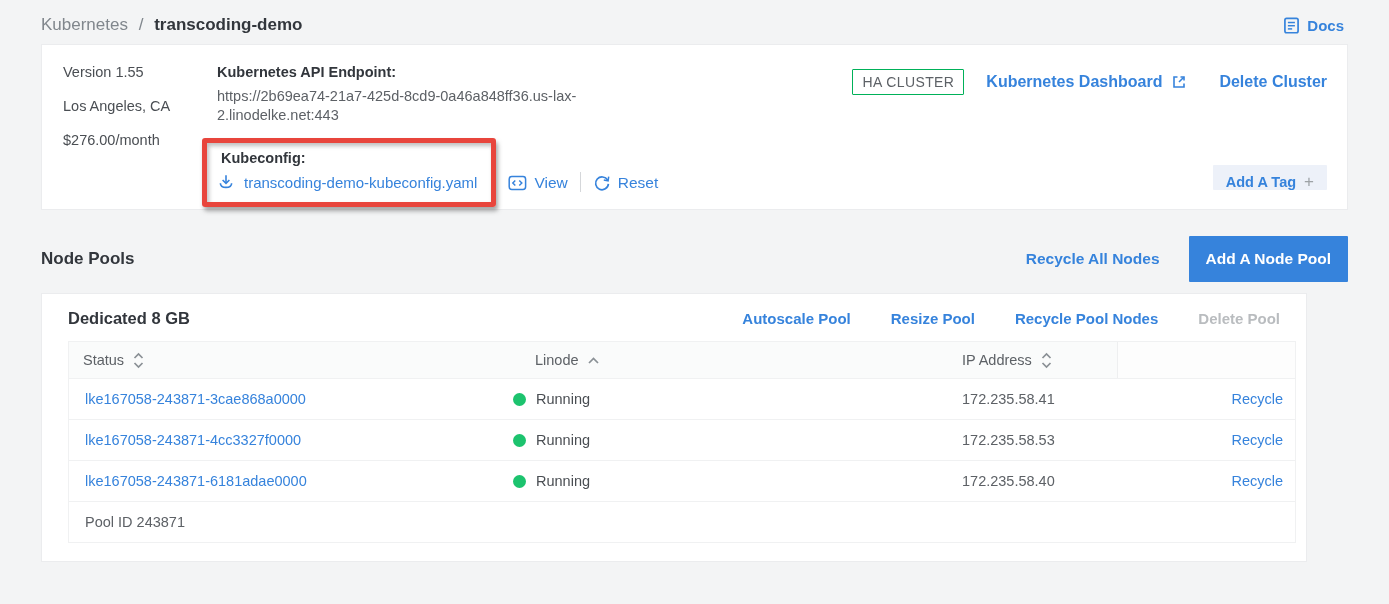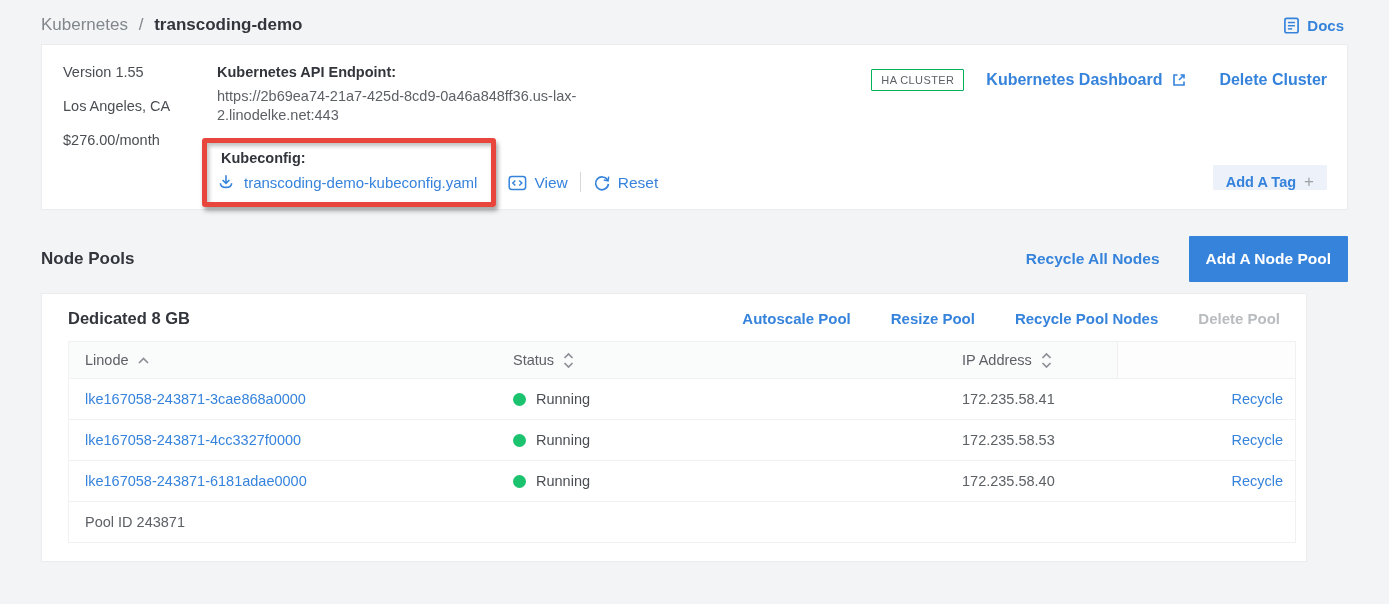--- a/index.html
+++ b/index.html
@@ -40,21 +40,21 @@
     border:5px solid #e8453c;border-radius:3px;
     padding:7px 14px 11px 10px;
     box-shadow:2px 4px 4px rgba(95,95,95,.55), inset 2px 3px 4px rgba(95,95,95,.40);
   }
   .kubeconfig-label{font-weight:700;font-size:14.5px;margin:0 0 7px 4px;}
   .kubeconfig-file{display:flex;align-items:center;gap:9px;color:var(--blue);font-size:15px;cursor:pointer;white-space:nowrap;}
   .inline-action{display:flex;align-items:center;gap:7px;color:var(--blue);font-size:15.5px;margin:0 0 15px 12px;cursor:pointer;white-space:nowrap;}
   .action-divider{width:1px;height:20px;background:#d5d7da;margin:0 0 15px 12px;}
   .right-col{flex:1;display:flex;flex-direction:column;align-items:flex-end;justify-content:space-between;padding-top:7px;}
   .cluster-links{display:flex;align-items:center;}
-  .ha-badge{border:1px solid #00b159;color:#5d6166;font-size:11px;padding:4px 9px 4px;letter-spacing:.4px;border-radius:1px;white-space:nowrap;}
+  .ha-badge{border:1px solid #00b159;color:#5d6166;font-size:14px;padding:4px 9px 4px;letter-spacing:.4px;border-radius:1px;white-space:nowrap;}
   .cluster-link{color:var(--blue);font-weight:700;font-size:16px;display:flex;align-items:center;gap:9px;cursor:pointer;white-space:nowrap;}
   .dashboard-link{margin-left:22px;}
   .delete-link{margin-left:32px;}
   .add-tag-btn{background:#edf1f9;border:none;color:var(--blue);font-weight:600;font-size:14.5px;padding:9px 13px 0;display:flex;align-items:center;gap:8px;cursor:pointer;margin-bottom:3px;border-radius:1px;}
   .plus{color:#9da2a6;font-size:17px;font-weight:400;line-height:12px;}
   
   .pools-header{display:flex;justify-content:space-between;align-items:center;margin:26px 41px 11px;}
   .pools-title{font-size:17px;font-weight:700;}
   .pools-actions{display:flex;align-items:center;gap:23px;}
   .link-btn{color:var(--blue);font-weight:700;font-size:15.5px;cursor:pointer;background:none;border:none;font-family:inherit;white-space:nowrap;}
@@ -191,37 +191,37 @@
     <div class="pool-actions">
       <span class="pool-action">Autoscale Pool</span>
       <span class="pool-action">Resize Pool</span>
       <span class="pool-action">Recycle Pool Nodes</span>
       <span class="pool-action disabled">Delete Pool</span>
     </div>
   </div>
 
   <div class="table">
     <div class="t-header">
-      <div class="th col-linode">
-        <span>Linode</span>
-        <span class="icon">
-          <svg width="13" height="9" viewBox="0 0 13 9" fill="none" stroke="#8a9095" stroke-width="1.7">
-            <path d="M2 7 L6.5 2.5 L11 7"></path>
-          </svg>
-        </span>
-      </div>
       <div class="th col-status">
         <span>Status</span>
         <span class="icon">
           <svg width="13" height="17" viewBox="0 0 13 17" fill="none" stroke="#8a9095" stroke-width="1.7">
             <path d="M2.5 6 L6.5 2 L10.5 6"></path>
             <path d="M2.5 11 L6.5 15 L10.5 11"></path>
           </svg>
         </span>
       </div>
+      <div class="th col-linode">
+        <span>Linode</span>
+        <span class="icon">
+          <svg width="13" height="9" viewBox="0 0 13 9" fill="none" stroke="#8a9095" stroke-width="1.7">
+            <path d="M2 7 L6.5 2.5 L11 7"></path>
+          </svg>
+        </span>
+      </div>
       <div class="th col-ip">
         <span>IP Address</span>
         <span class="icon">
           <svg width="13" height="17" viewBox="0 0 13 17" fill="none" stroke="#8a9095" stroke-width="1.7">
             <path d="M2.5 6 L6.5 2 L10.5 6"></path>
             <path d="M2.5 11 L6.5 15 L10.5 11"></path>
           </svg>
         </span>
       </div>
       <div class="th col-action"></div>

